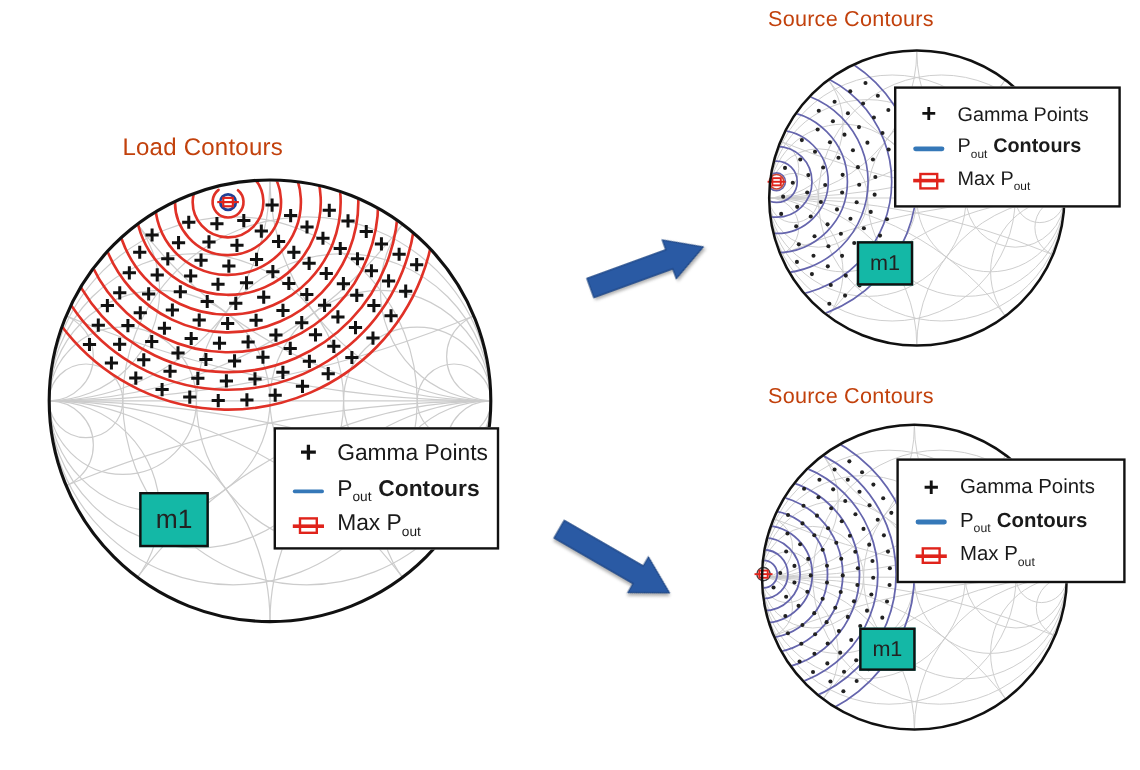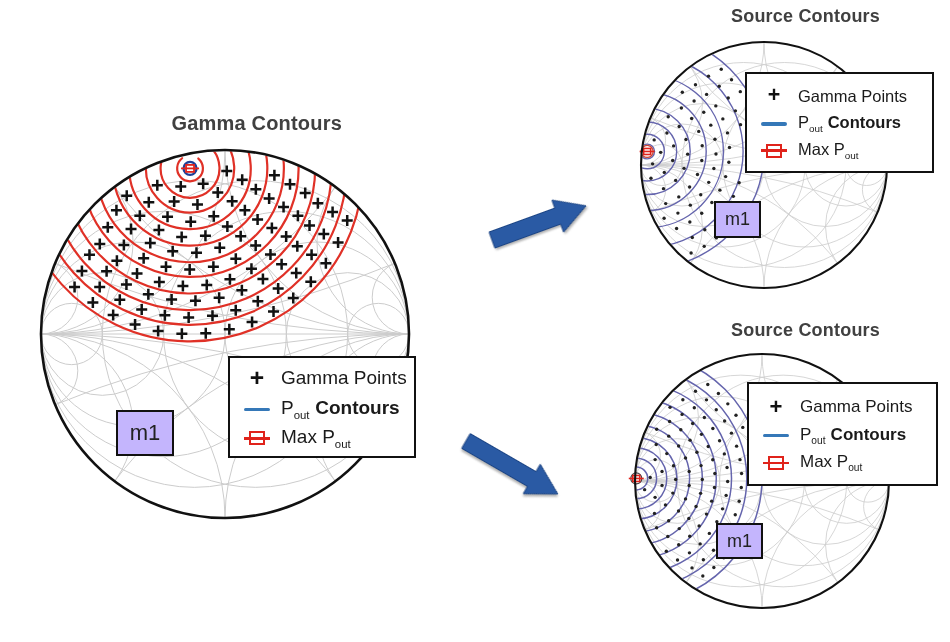--- a/index.html
+++ b/index.html
@@ -2,42 +2,42 @@
 <html style="--legend-line: #3578b8; --max-red: #e0231b;"><head>
 <meta charset="utf-8">
 <style>
   html,body{margin:0;padding:0;background:#fff;}
   .canvas{
     position:relative;width:950px;height:642px;background:#fff;
     font-family:"Liberation Sans",sans-serif;overflow:hidden;color:#1a1a1a;
   }
   #scene{position:absolute;left:0;top:0;}
   .chart-title{
-    position:absolute;text-align:right;font-weight:700;letter-spacing:.2px;color:#404040;
+    position:absolute;text-align:left;font-weight:400;letter-spacing:.2px;color:#c2410c;
   }
   #title-load{left:102px;top:112px;width:240px;font-size:20px;}
   #title-src-top{left:640px;top:6px;width:240px;font-size:18px;}
   #title-src-bot{left:640px;top:320px;width:240px;font-size:18px;}
   .legend{
     position:absolute;background:#fff;border:2.5px solid #111;box-sizing:border-box;
     display:flex;flex-direction:column;justify-content:center;gap:3px;padding:6px 8px 6px 12px;
   }
   #legend-load{left:228px;top:356px;width:188px;height:102px;font-size:19px;}
   #legend-top{left:745px;top:72px;width:189px;height:101px;font-size:16.5px;}
   #legend-bot{left:747px;top:382px;width:191px;height:104px;font-size:17px;}
   .lrow{display:flex;align-items:center;gap:9px;line-height:1.25;white-space:nowrap;}
   .lsym{flex:0 0 30px;width:30px;display:flex;justify-content:center;align-items:center;}
   .sym-plus{font-weight:700;font-size:1.3em;color:#111;}
   .sym-line{height:3.5px;width:26px;border-radius:2px;background:var(--legend-line);}
   .sym-max{width:12px;height:10px;border:2.5px solid var(--max-red);position:relative;box-sizing:content-box;}
   .sym-max::before{content:"";position:absolute;left:-7px;right:-7px;top:50%;margin-top:-1.25px;height:2.5px;background:var(--max-red);}
   .ltext sub, .lrow sub{font-size:.6em;}
   .sfx{margin-left:.3em;font-weight:bold;}
   .mbox{
-    position:absolute;background:#c4b5fd;border:2.5px solid #111;box-sizing:border-box;
+    position:absolute;background:#14b8a6;border:2.5px solid #111;box-sizing:border-box;
     display:flex;align-items:center;justify-content:center;color:#222;
   }
   #m1-load{left:116px;top:410px;width:58px;height:46px;font-size:22px;}
   #m1-top{left:714px;top:201px;width:47px;height:37px;font-size:18px;}
   #m1-bot{left:716px;top:523px;width:47px;height:36px;font-size:18px;}
   .arrow{filter:drop-shadow(1.5px 2.5px 1.3px rgba(80,80,80,.45));}
 </style>
 </head>
 <body>
 
@@ -472,21 +472,21 @@
           <line x1="628.77" y1="478.46" x2="643.77" y2="478.46" stroke="#e0231b" stroke-width="1.6"></line>
         </g>
         <circle cx="762" cy="481" r="127" fill="none" stroke="#111111" stroke-width="2.1"></circle>
       </g>
     <g id="arrows">
         <polygon points="0,-8.5 70,-8.5 70,-17 100,0 70,17 70,8.5 0,8.5" fill="#2a5aa4" stroke="#1c4585" stroke-width="1" class="arrow" transform="translate(492 240) rotate(-20)"></polygon>
         <polygon points="0,-8.5 76,-8.5 76,-17 106,0 76,17 76,8.5 0,8.5" fill="#2a5aa4" stroke="#1c4585" stroke-width="1" class="arrow" transform="translate(466 441) rotate(30)"></polygon>
       </g>
   </svg>
 
-  <div class="chart-title" id="title-load">Gamma Contours</div>
+  <div class="chart-title" id="title-load">Load Contours</div>
   <div class="chart-title" id="title-src-top">Source Contours</div>
   <div class="chart-title" id="title-src-bot">Source Contours</div>
 
   <div class="legend" id="legend-load">
     <div class="lrow">
       <span class="lsym sym-plus">+</span>
       <span>Gamma Points</span>
     </div>
     <div class="lrow">
       <span class="lsym">

